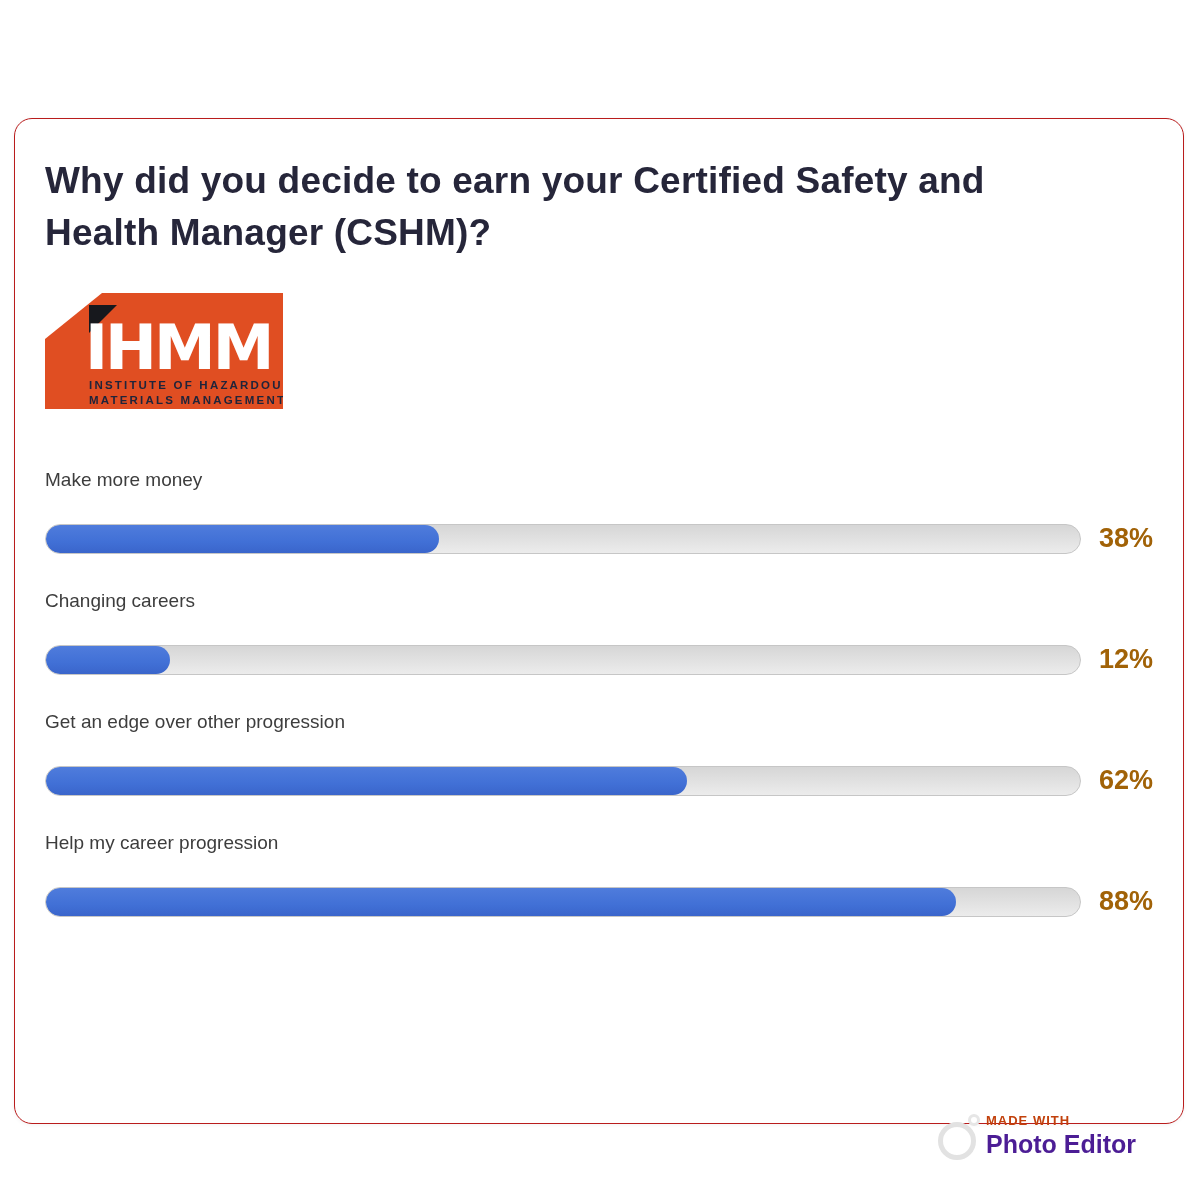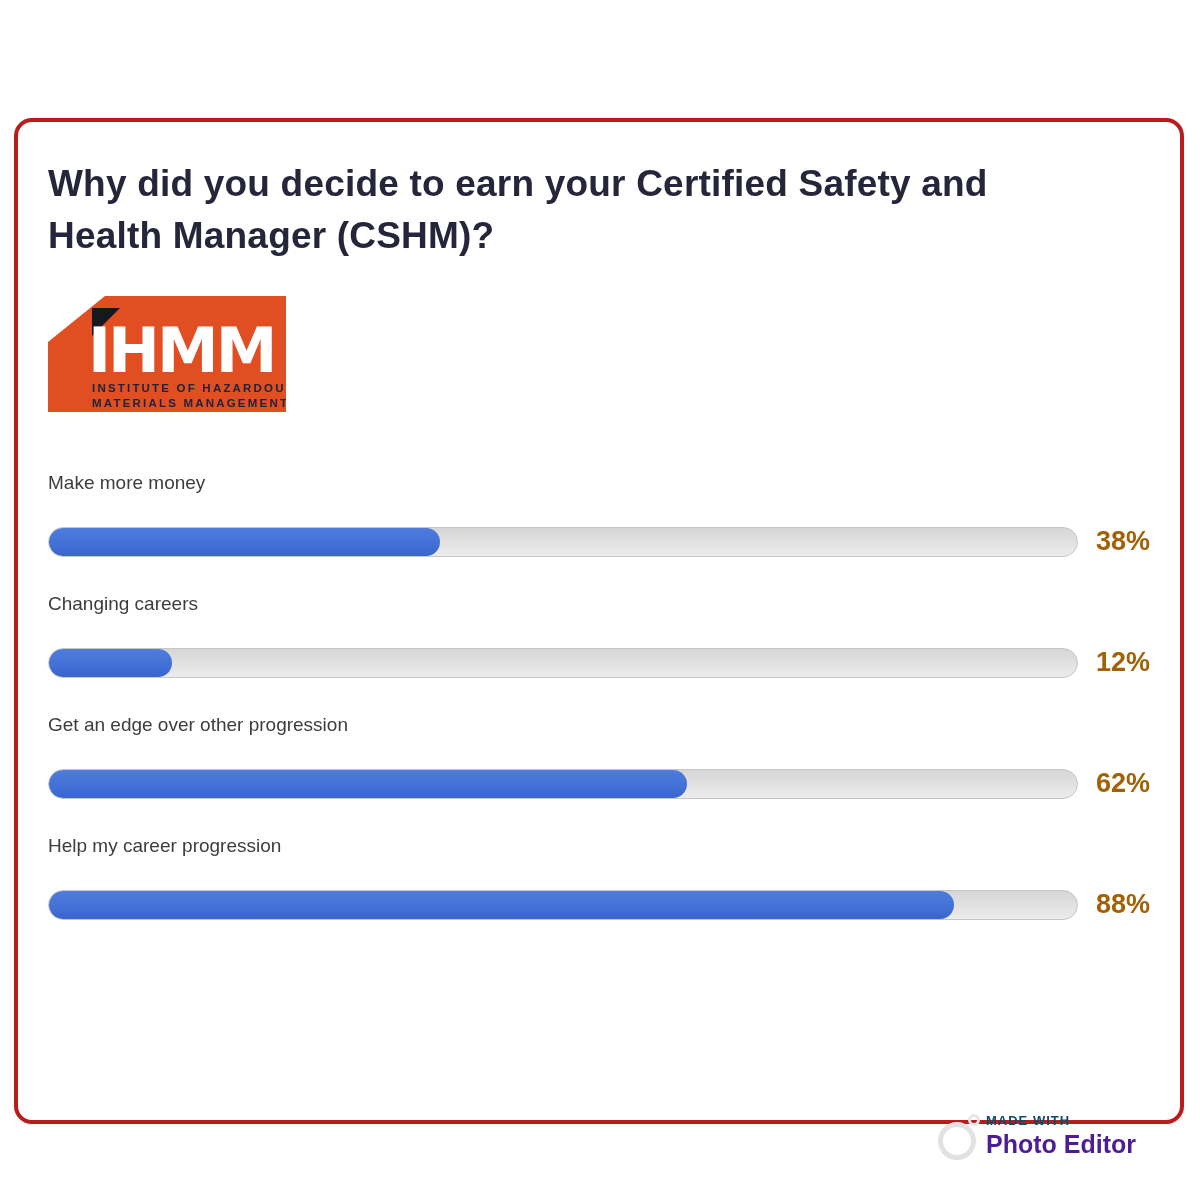--- a/index.html
+++ b/index.html
@@ -8,21 +8,21 @@
     background: #ffffff;
     position: relative;
     overflow: hidden;
     font-family: "Liberation Sans", "DejaVu Sans", sans-serif;
   }
   .card {
     position: absolute;
     left: 14px; top: 118px;
     width: 1170px; height: 1006px;
     background: #ffffff;
-    border: 4px solid #b91c1c;
+    border: 1px solid #b91c1c;
     border-radius: 18px;
     box-shadow: 0 1px 4px rgba(0,0,0,0.05);
     box-sizing: border-box;
     padding: 36px 30px 0 30px;
   }
   .title {
     margin: 0;
     font-size: 37px;
     line-height: 52px;
     font-weight: bold;
@@ -87,21 +87,21 @@
     position: absolute; right: -4px; top: -8px;
     width: 6px; height: 6px;
     border: 3px solid #e6e6e6;
     border-radius: 50%;
   }
   .wm-text { display: flex; flex-direction: column; }
   .wm-made {
     font-size: 13px;
     font-weight: bold;
     letter-spacing: 1px;
-    color: #0c4a6e;
+    color: #c2410c;
   }
   .wm-app {
     font-size: 25px;
     font-weight: bold;
     color: #4c1d95;
     margin-top: 2px;
   }
 </style>
 </head>
 <body>

